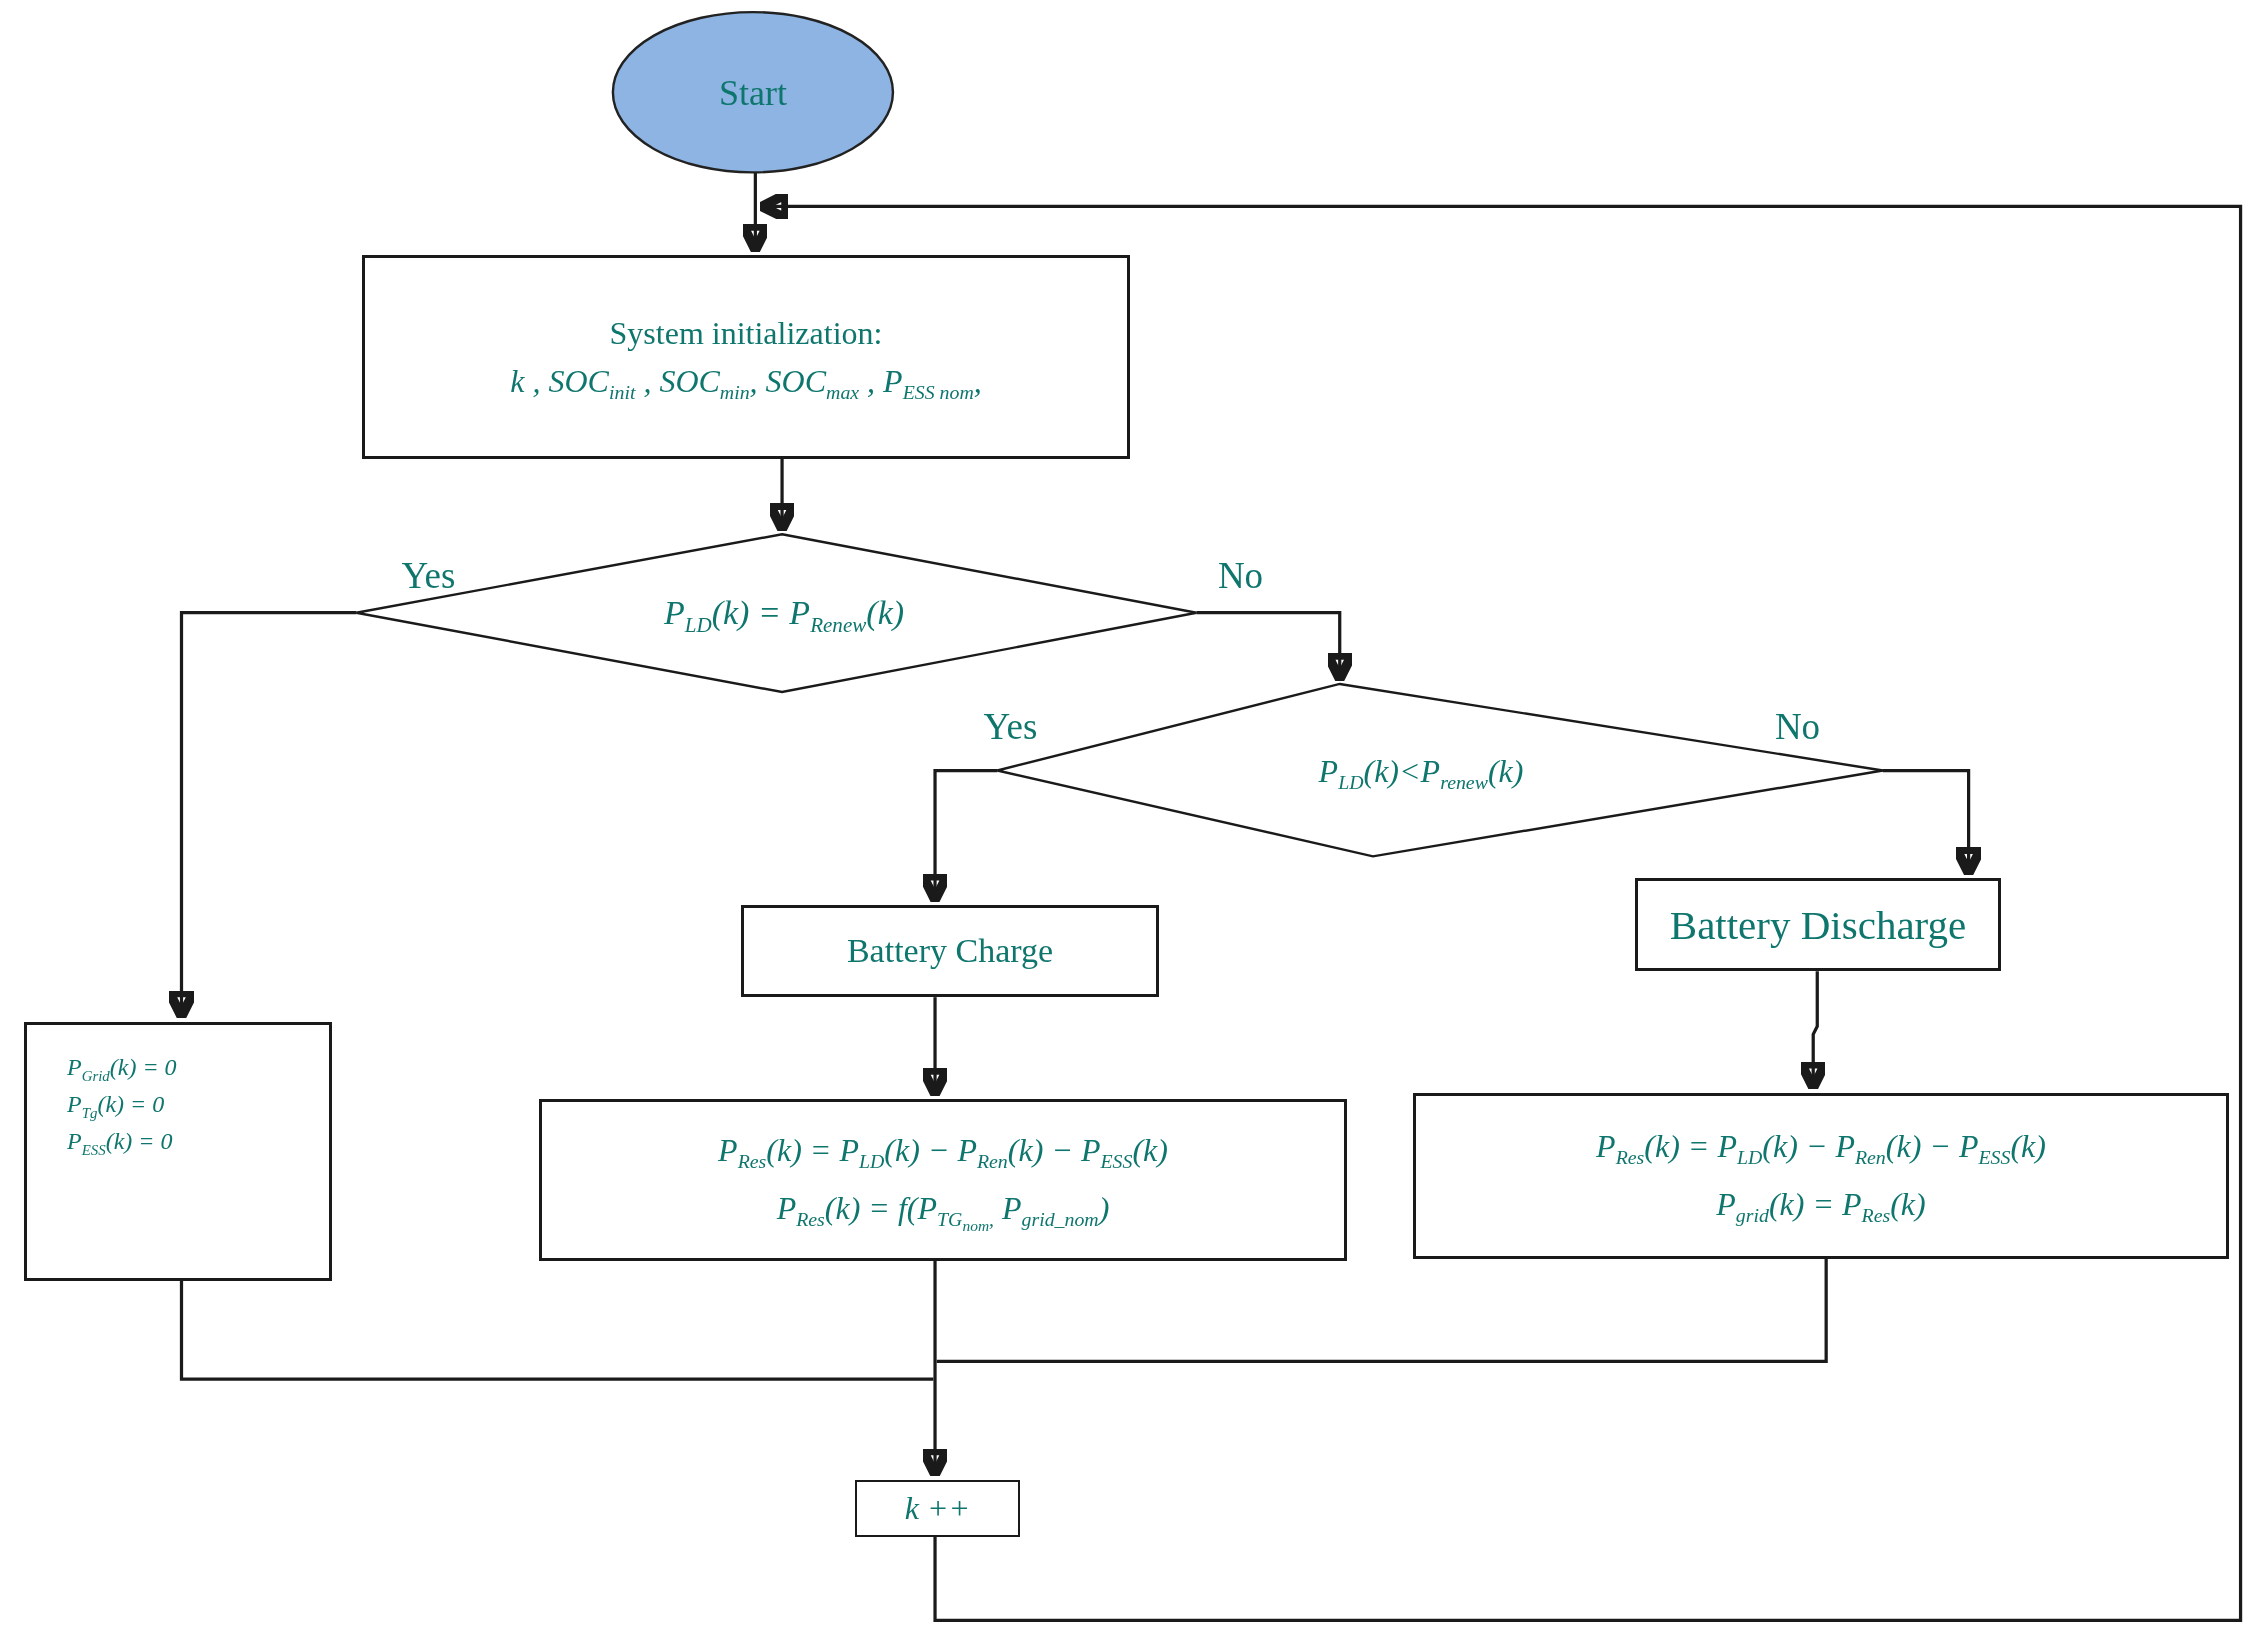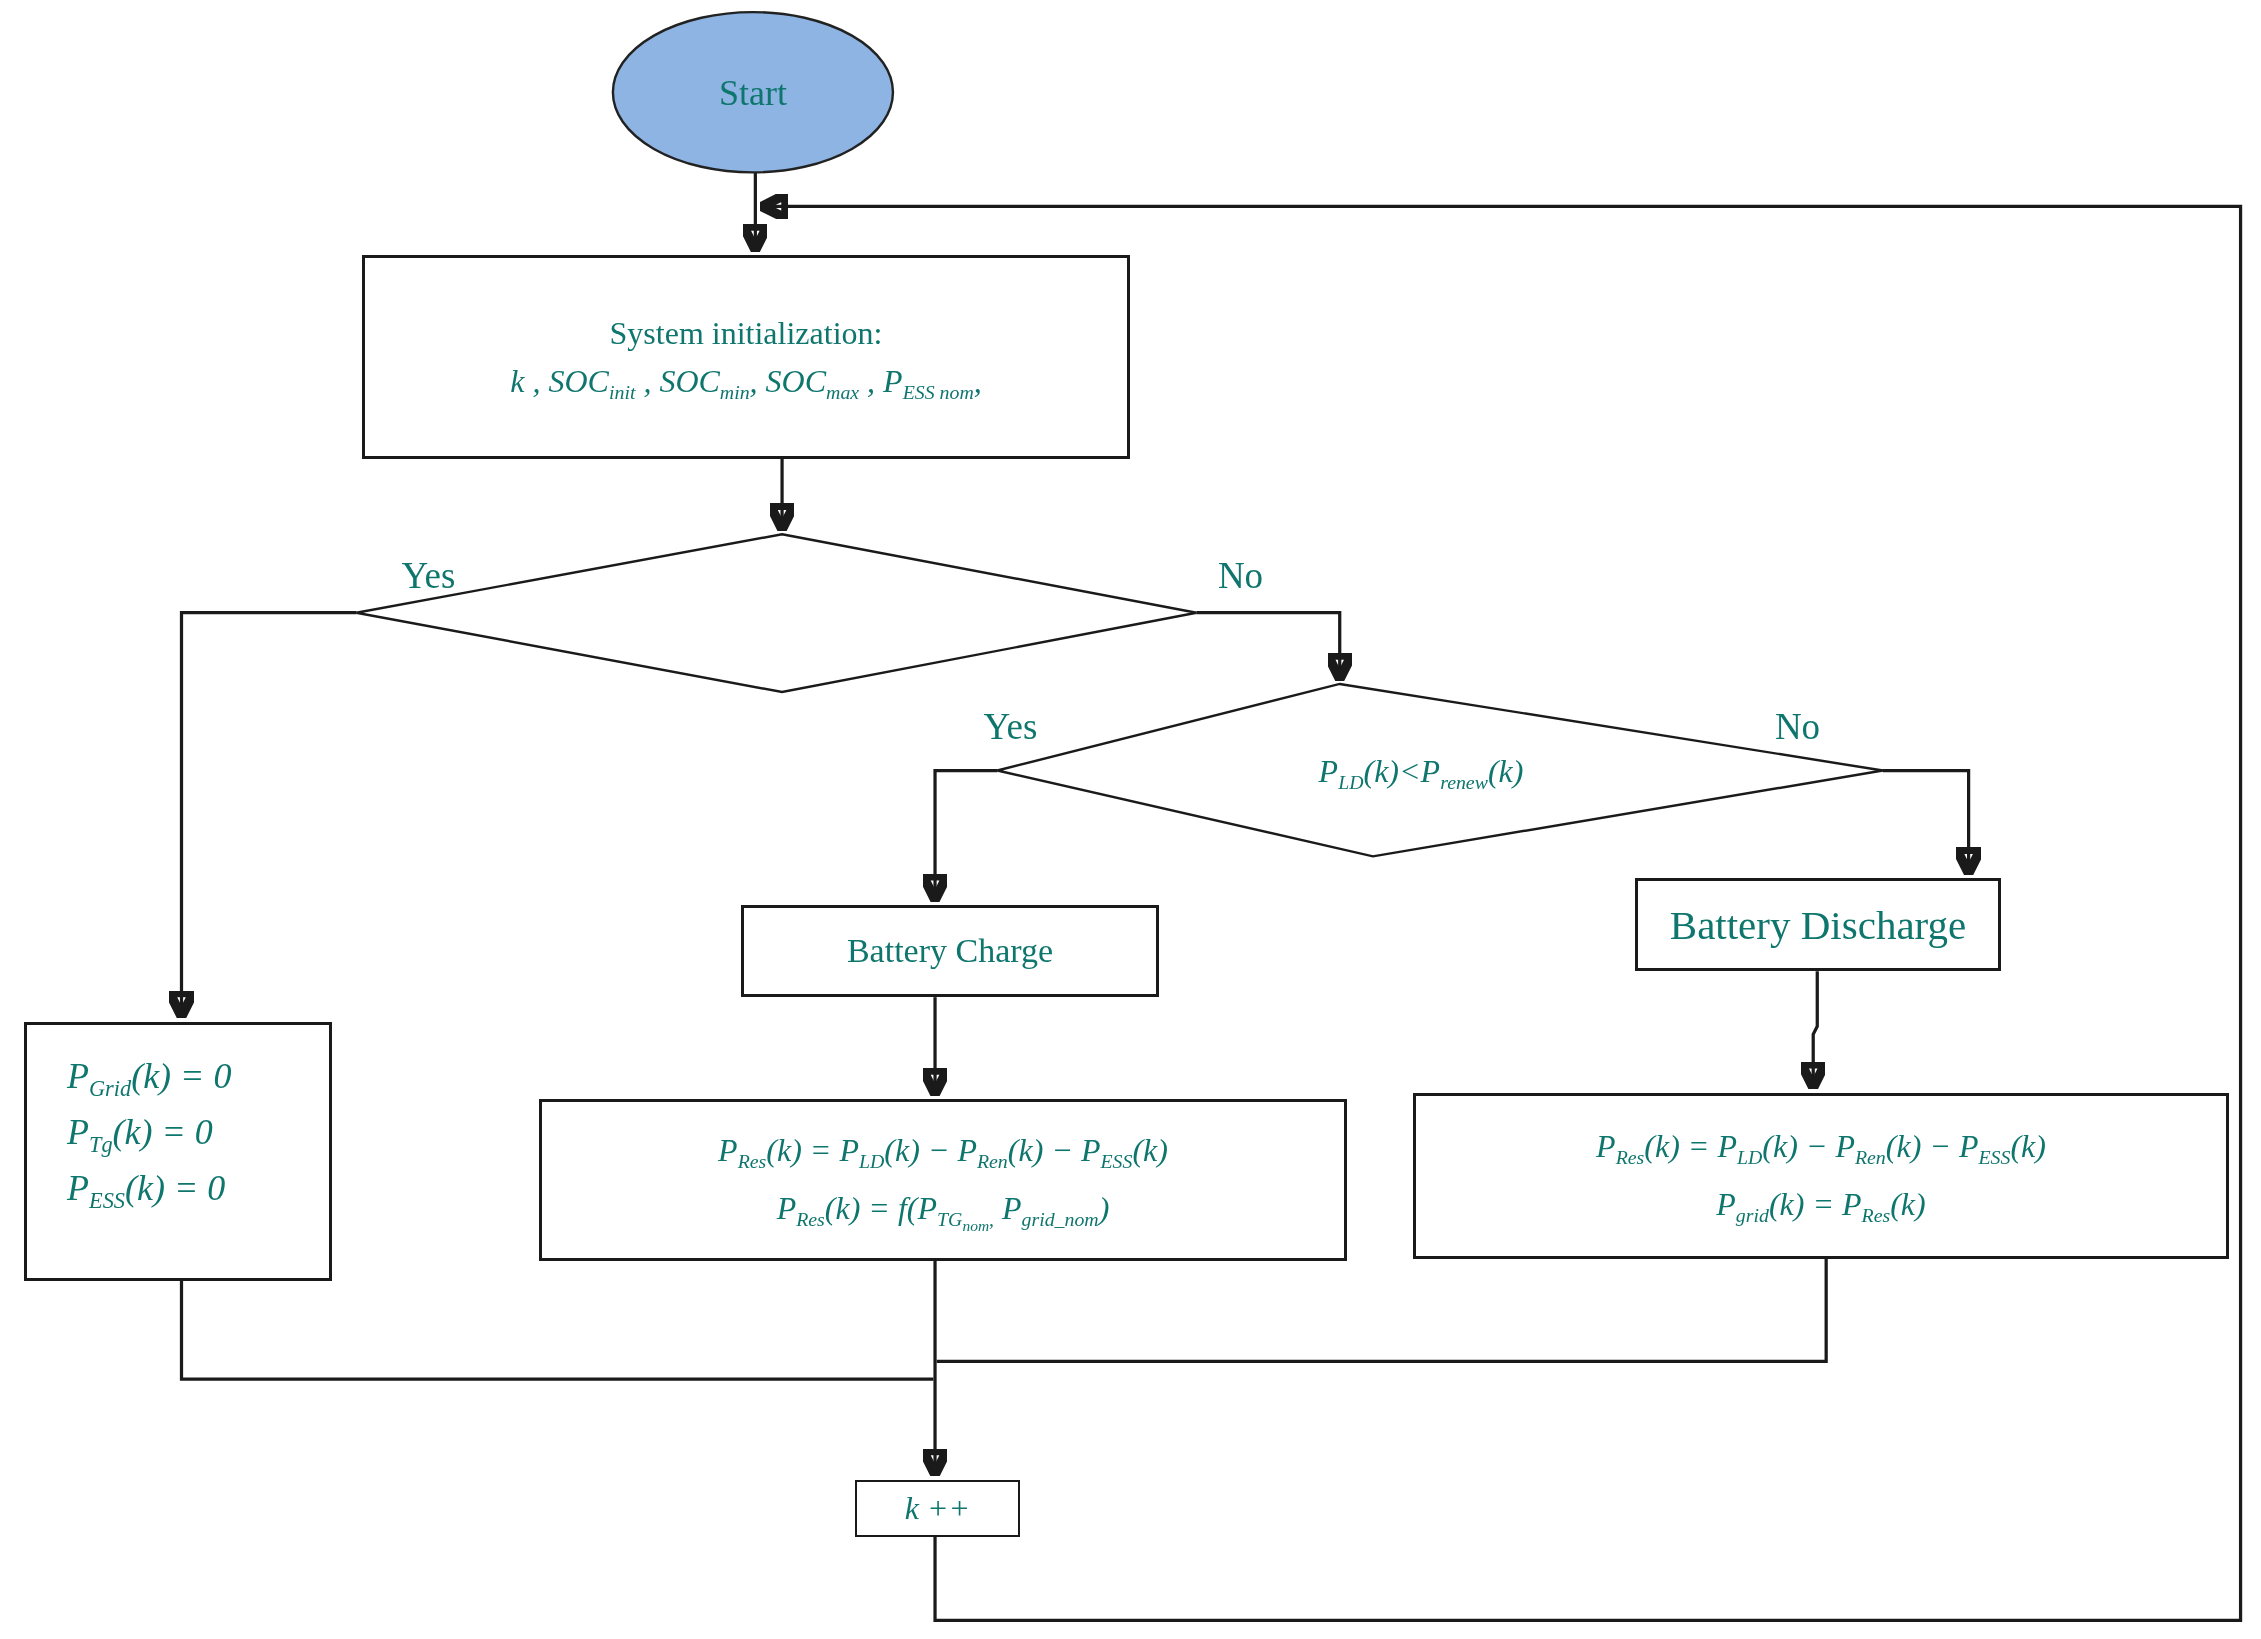--- a/index.html
+++ b/index.html
@@ -26,21 +26,21 @@
     text-align:center;background:transparent;
   }
   .m{font-style:italic;}
   .up{font-style:normal;}
   sub{font-size:0.62em;font-style:italic;line-height:0;}
   sub sub{font-size:0.78em;}
   .lbl{font-size:37px;}
   #init-box{left:362px;top:255px;width:768px;height:204px;font-size:32px;line-height:1.5;}
   #zero-box{left:24px;top:1022px;width:308px;height:259px;
     justify-content:flex-start;align-items:flex-start;
-    padding:24px 7px 0 40px;font-size:36px;line-height:1.55;text-align:left;}
+    padding:24px 7px 0 40px;font-size:24px;line-height:1.55;text-align:left;}
   #charge-box{left:741px;top:905px;width:418px;height:92px;font-size:34px;}
   #discharge-box{left:1635px;top:878px;width:366px;height:93px;font-size:41px;}
   #charge-formula-box{left:539px;top:1099px;width:808px;height:162px;font-size:32px;line-height:1.8;}
   #discharge-formula-box{left:1413px;top:1093px;width:816px;height:166px;font-size:32px;line-height:1.8;}
   #k-box{left:855px;top:1480px;width:165px;height:57px;border-width:2.4px;font-size:32px;}
   #start-label{left:613px;top:70px;width:280px;height:45px;font-size:36px;}
   #d1-label{left:541px;top:587px;width:486px;height:52px;font-size:34px;}
   #d2-label{left:1178px;top:745px;width:486px;height:52px;font-size:32px;}
   #yes1{left:372px;top:554px;width:113px;height:42px;}
   #no1{left:1184px;top:554px;width:113px;height:42px;}
@@ -77,20 +77,23 @@
     <ellipse cx="930" cy="114" rx="173" ry="99"></ellipse>
   </svg>
 
   <div class="free up" id="start-label">Start</div>
 
   <div class="node up" id="init-box">
     <div>System initialization:</div>
     <div class="m"><span>k , SOC</span><sub>init</sub><span> , SOC</span><sub>min</sub><span>, SOC</span><sub>max</sub><span> , P</span><sub>ESS nom</sub><span>,</span></div>
   </div>
 
+  <div class="free m" id="d1-label">
+      <span><span>P</span><sub>LD</sub><span>(k) = P</span><sub>Renew</sub><span>(k)</span></span>
+    </div>
 
   <div class="free lbl up" id="yes1">Yes</div>
   <div class="free lbl up" id="no1">No</div>
 
   <div class="free m" id="d2-label">
       <span><span>P</span><sub>LD</sub><span>(k)&lt;P</span><sub>renew</sub><span>(k)</span></span>
     </div>
 
   <div class="free lbl up" id="yes2">Yes</div>
   <div class="free lbl up" id="no2">No</div>

